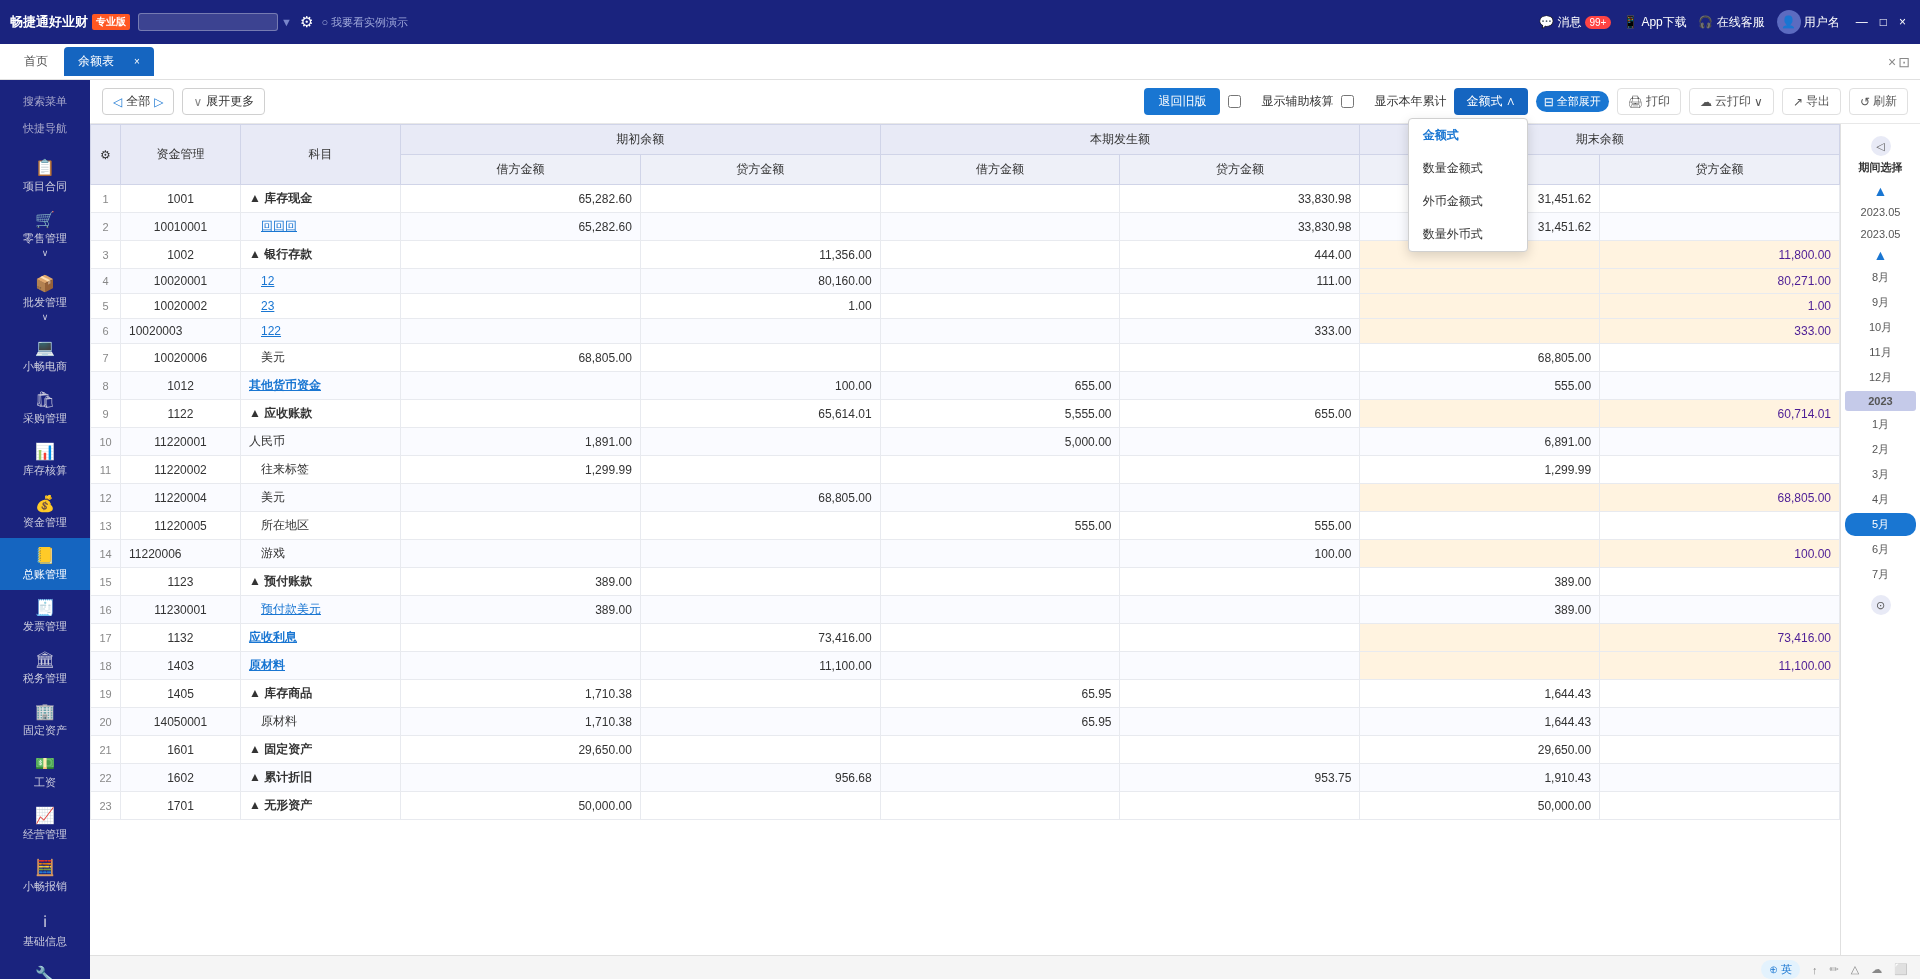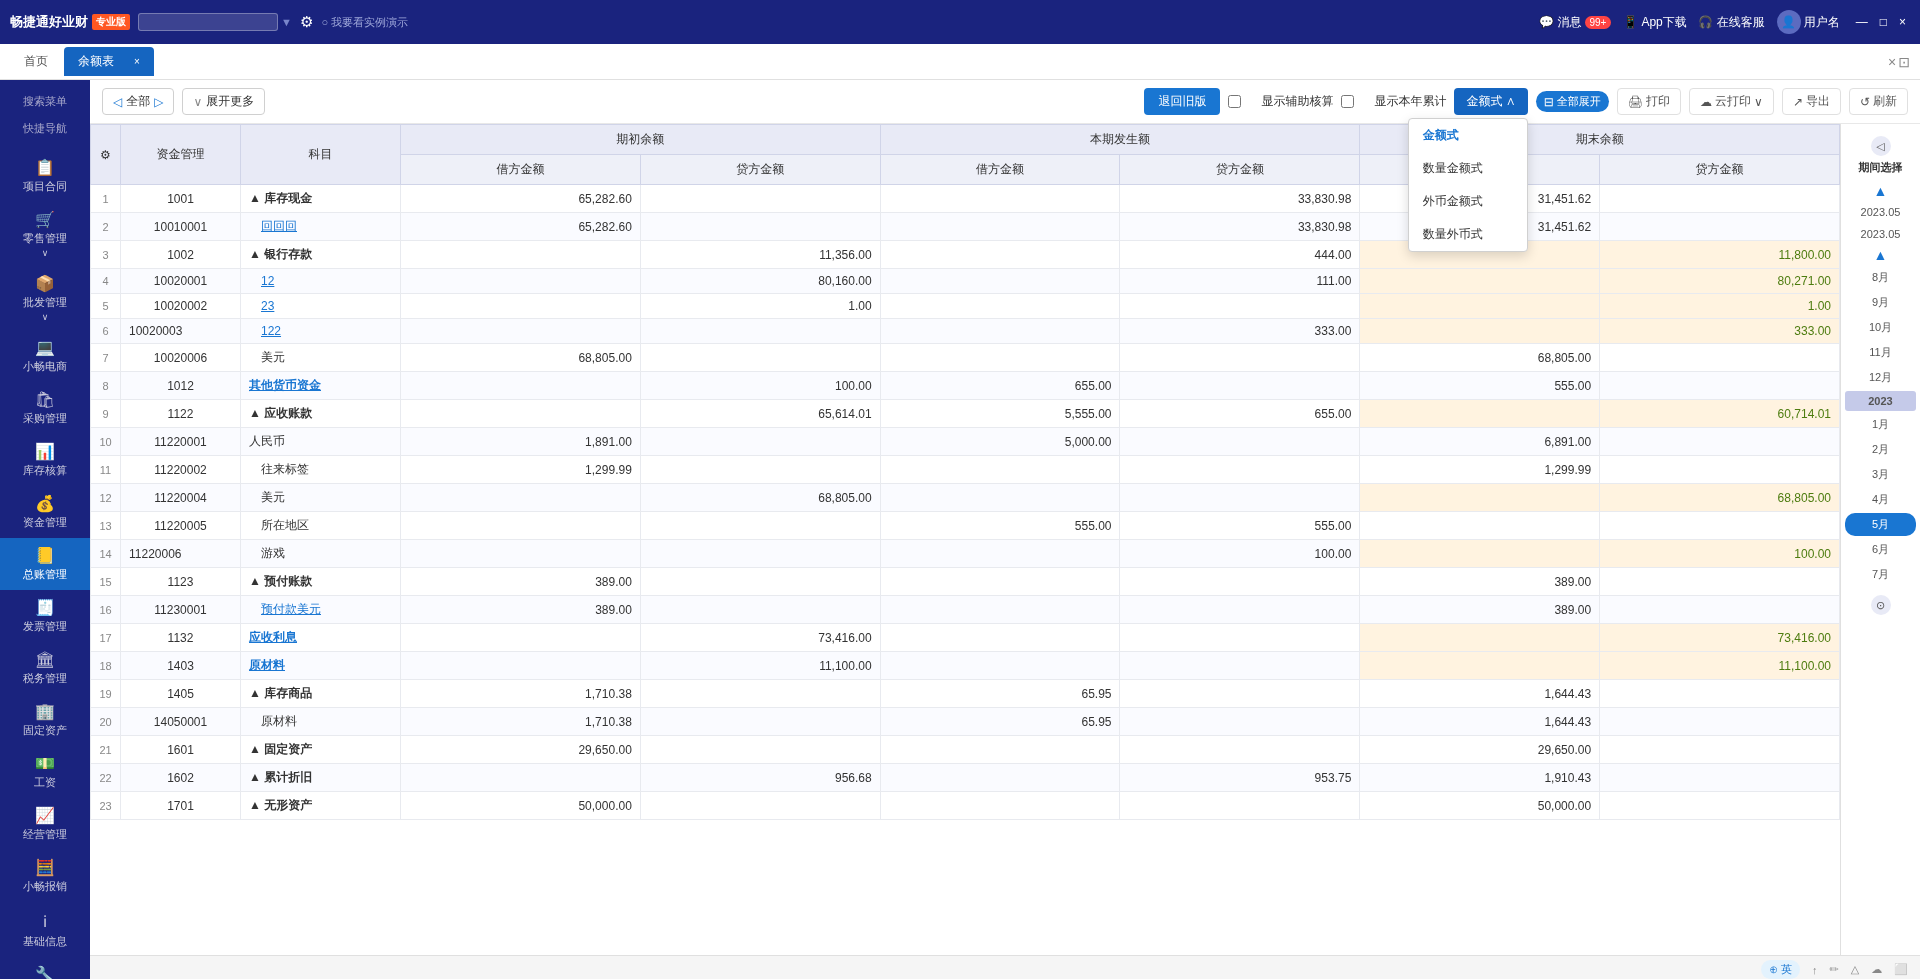--- a/index.html
+++ b/index.html
@@ -46,21 +46,21 @@
     .toggle-btn { background: #1976d2; border-radius: 12px; padding: 3px 8px; color: #fff; font-size: 11px; display: flex; align-items: center; gap: 3px; cursor: pointer; }
     .btn-icon { display: flex; align-items: center; gap: 3px; padding: 4px 10px; cursor: pointer; font-size: 12px; color: #555; border: 1px solid #e0e0e0; border-radius: 4px; background: #fff; }
 
     
     .table-container { flex: 1; overflow: auto; position: relative; background: #fff; }
     table { width: 100%; border-collapse: collapse; font-size: 12px; table-layout: fixed; }
     thead th { background: #e8eaf6; border: 1px solid #d0d4e8; padding: 6px 8px; text-align: center; font-weight: normal; color: #333; position: sticky; top: 0; z-index: 5; white-space: nowrap; }
     tbody tr:nth-child(even) { background: #fafbff; }
     tbody td { border: 1px solid #e8eaef; padding: 5px 8px; text-align: center; white-space: nowrap; overflow: hidden; text-overflow: ellipsis; }
     td.text-right { text-align: right; }
-    td.highlighted { background: #fff3e0; color: #4d7c0f; }
+    td.highlighted { background: #fff3e0; color: #4c1d95; }
     td a { color: #1976d2; text-decoration: underline; cursor: pointer; }
     .row-num { color: #888; font-size: 11px; }
     .col-settings { width: 30px; }
 
     
     .th-sub { font-size: 12px; background: #eef0f8; }
 
     
     .right-panel { width: 80px; background: #fff; border-left: 1px solid #e0e0e0; display: flex; flex-direction: column; align-items: center; padding: 8px 4px; font-size: 11px; color: #555; }
     .right-panel-title { font-size: 11px; color: #333; margin-bottom: 6px; font-weight: bold; }

